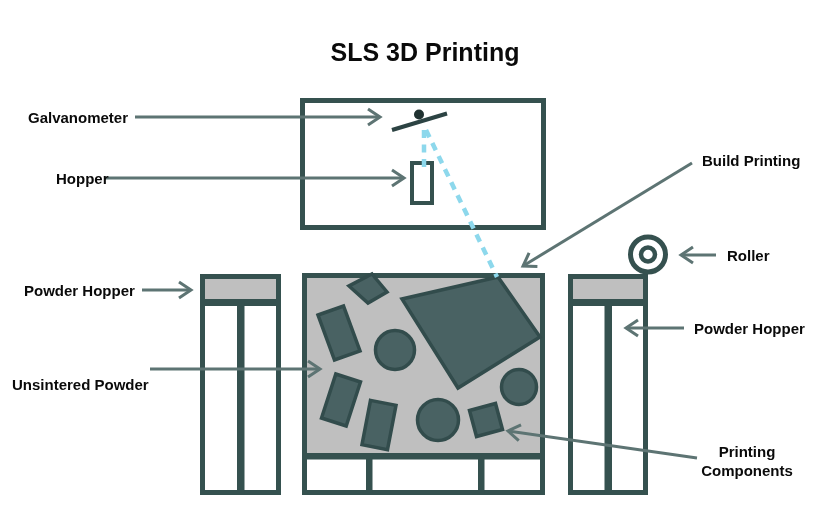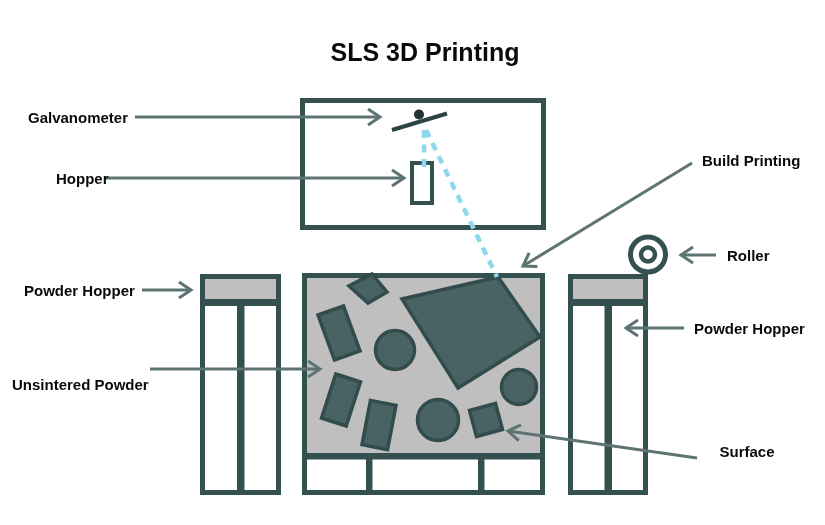--- a/index.html
+++ b/index.html
@@ -108,16 +108,17 @@
   <div class="title">SLS 3D Printing</div>
 
   <div class="lbl" style="left:28px;top:109px;">Galvanometer</div>
   <div class="lbl" style="left:56px;top:170px;">Hopper</div>
   <div class="lbl" style="left:702px;top:152px;">Build Printing</div>
   <div class="lbl" style="left:727px;top:247px;">Roller</div>
   <div class="lbl" style="left:24px;top:282px;">Powder Hopper</div>
   <div class="lbl" style="left:694px;top:320px;">Powder Hopper</div>
   <div class="lbl" style="left:12px;top:361px;margin-top:15px;">Unsintered Powder</div>
   <div class="lbl lbl-2line" style="left:697px;top:443px;">
-    <div>Surface</div>
+    <div>Printing</div>
+    <div>Components</div>
   </div>
 
 </div>
 
 </body></html>

